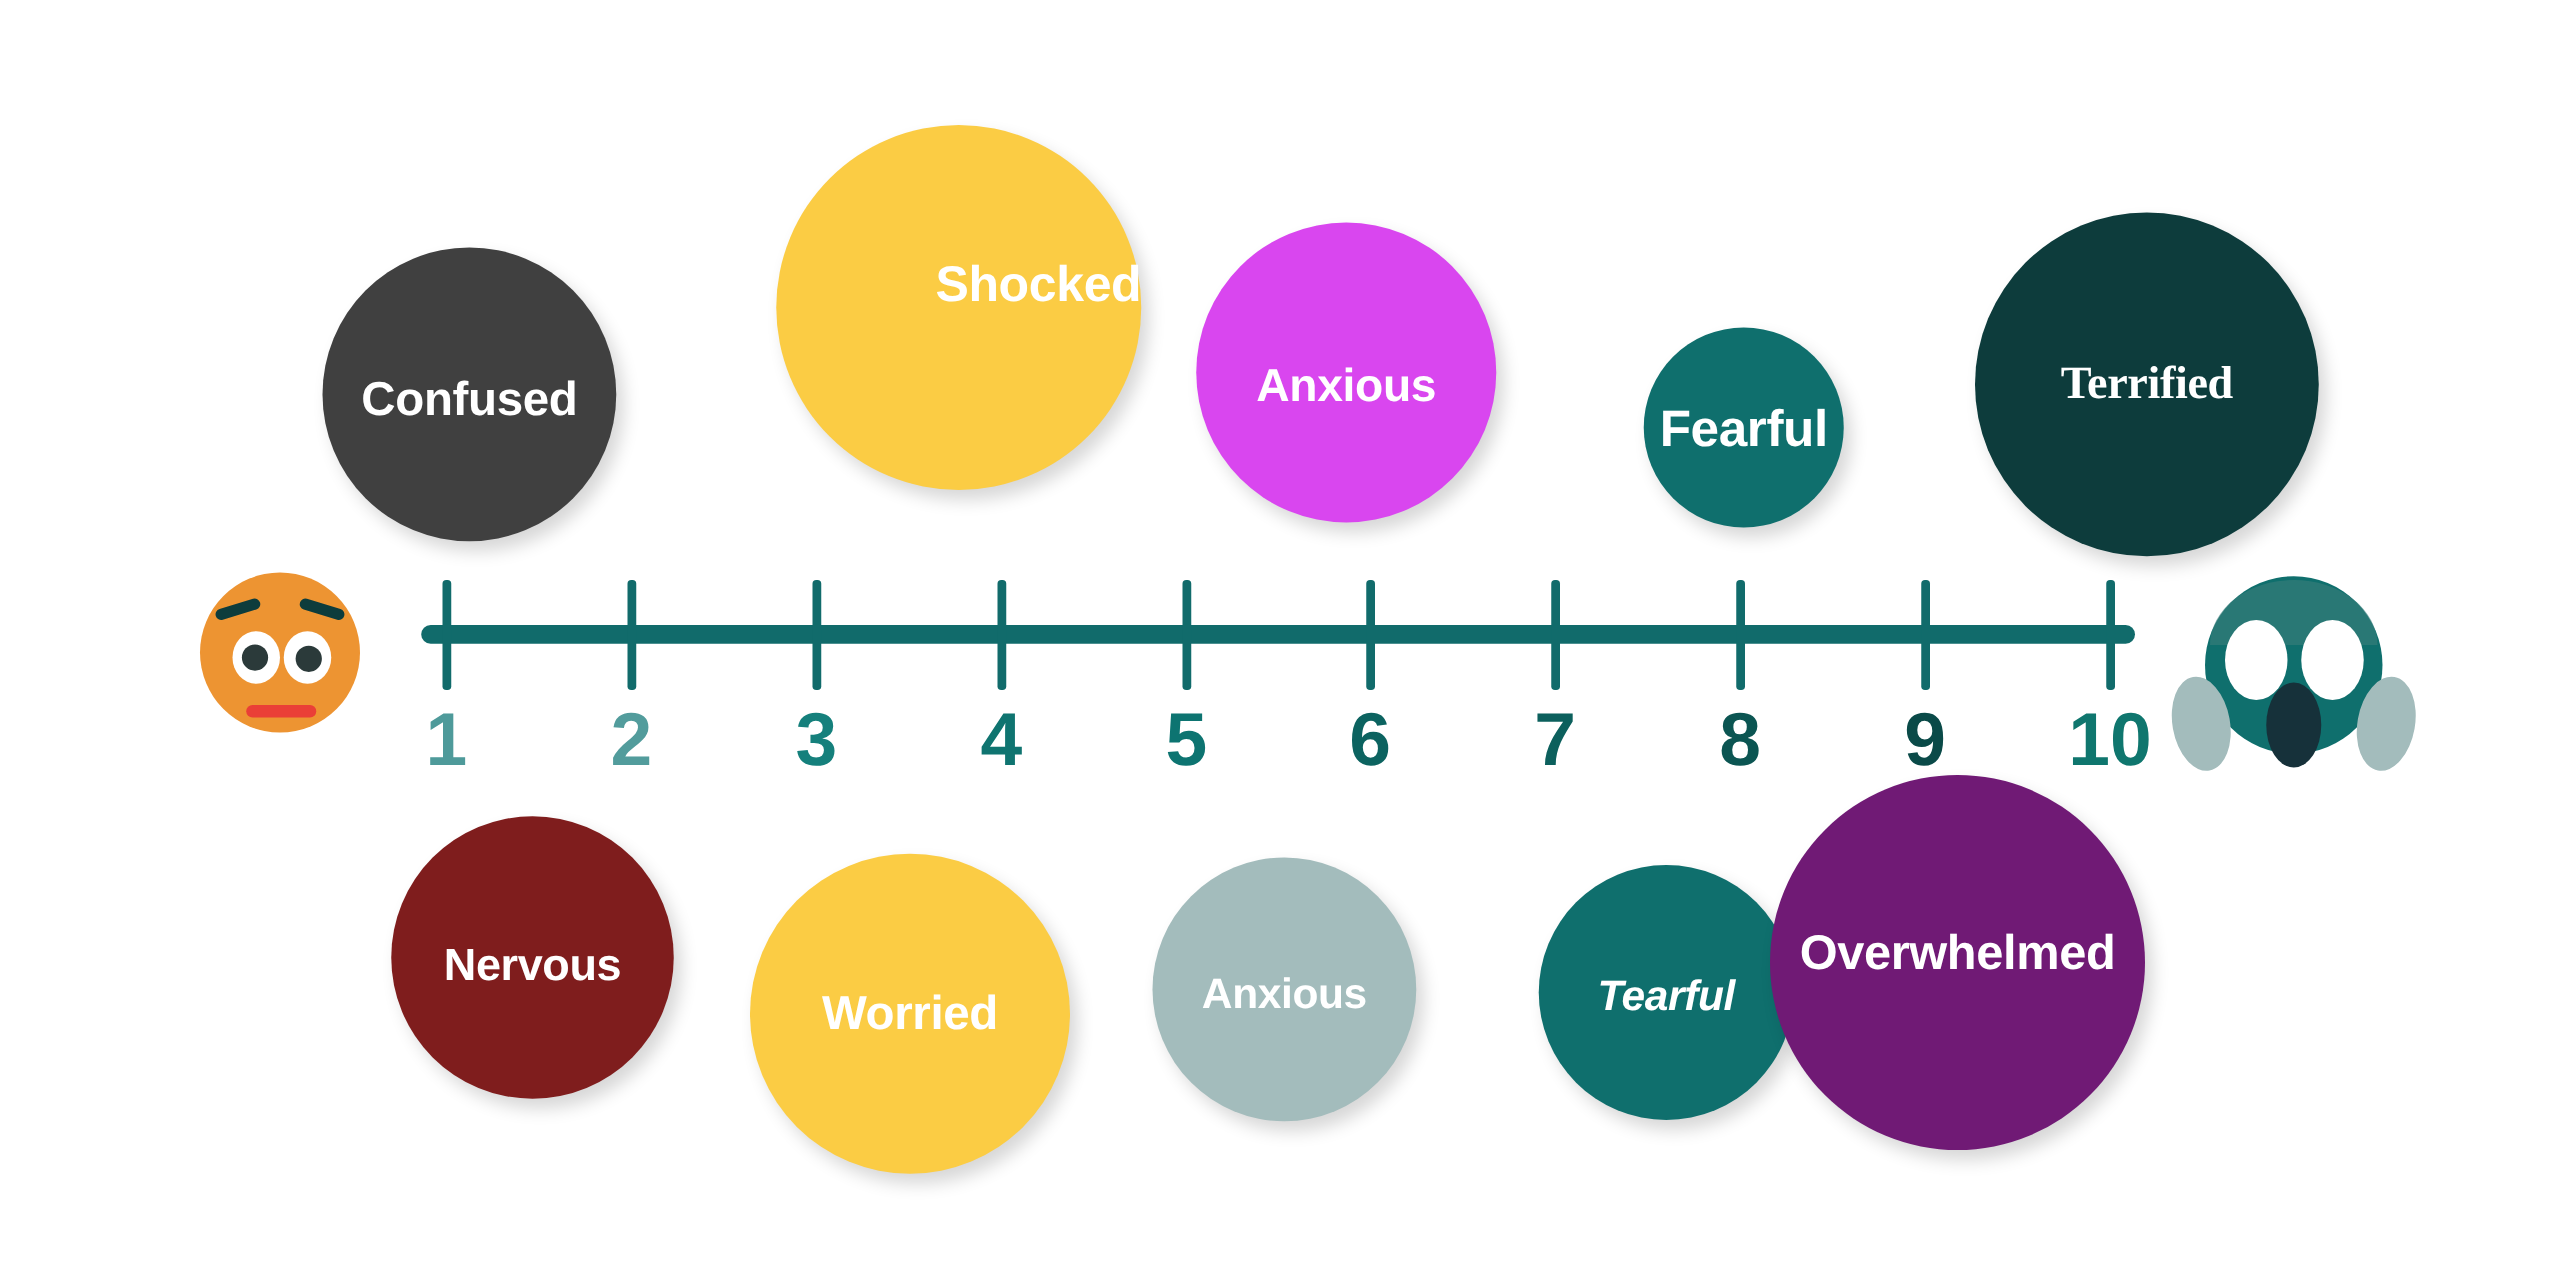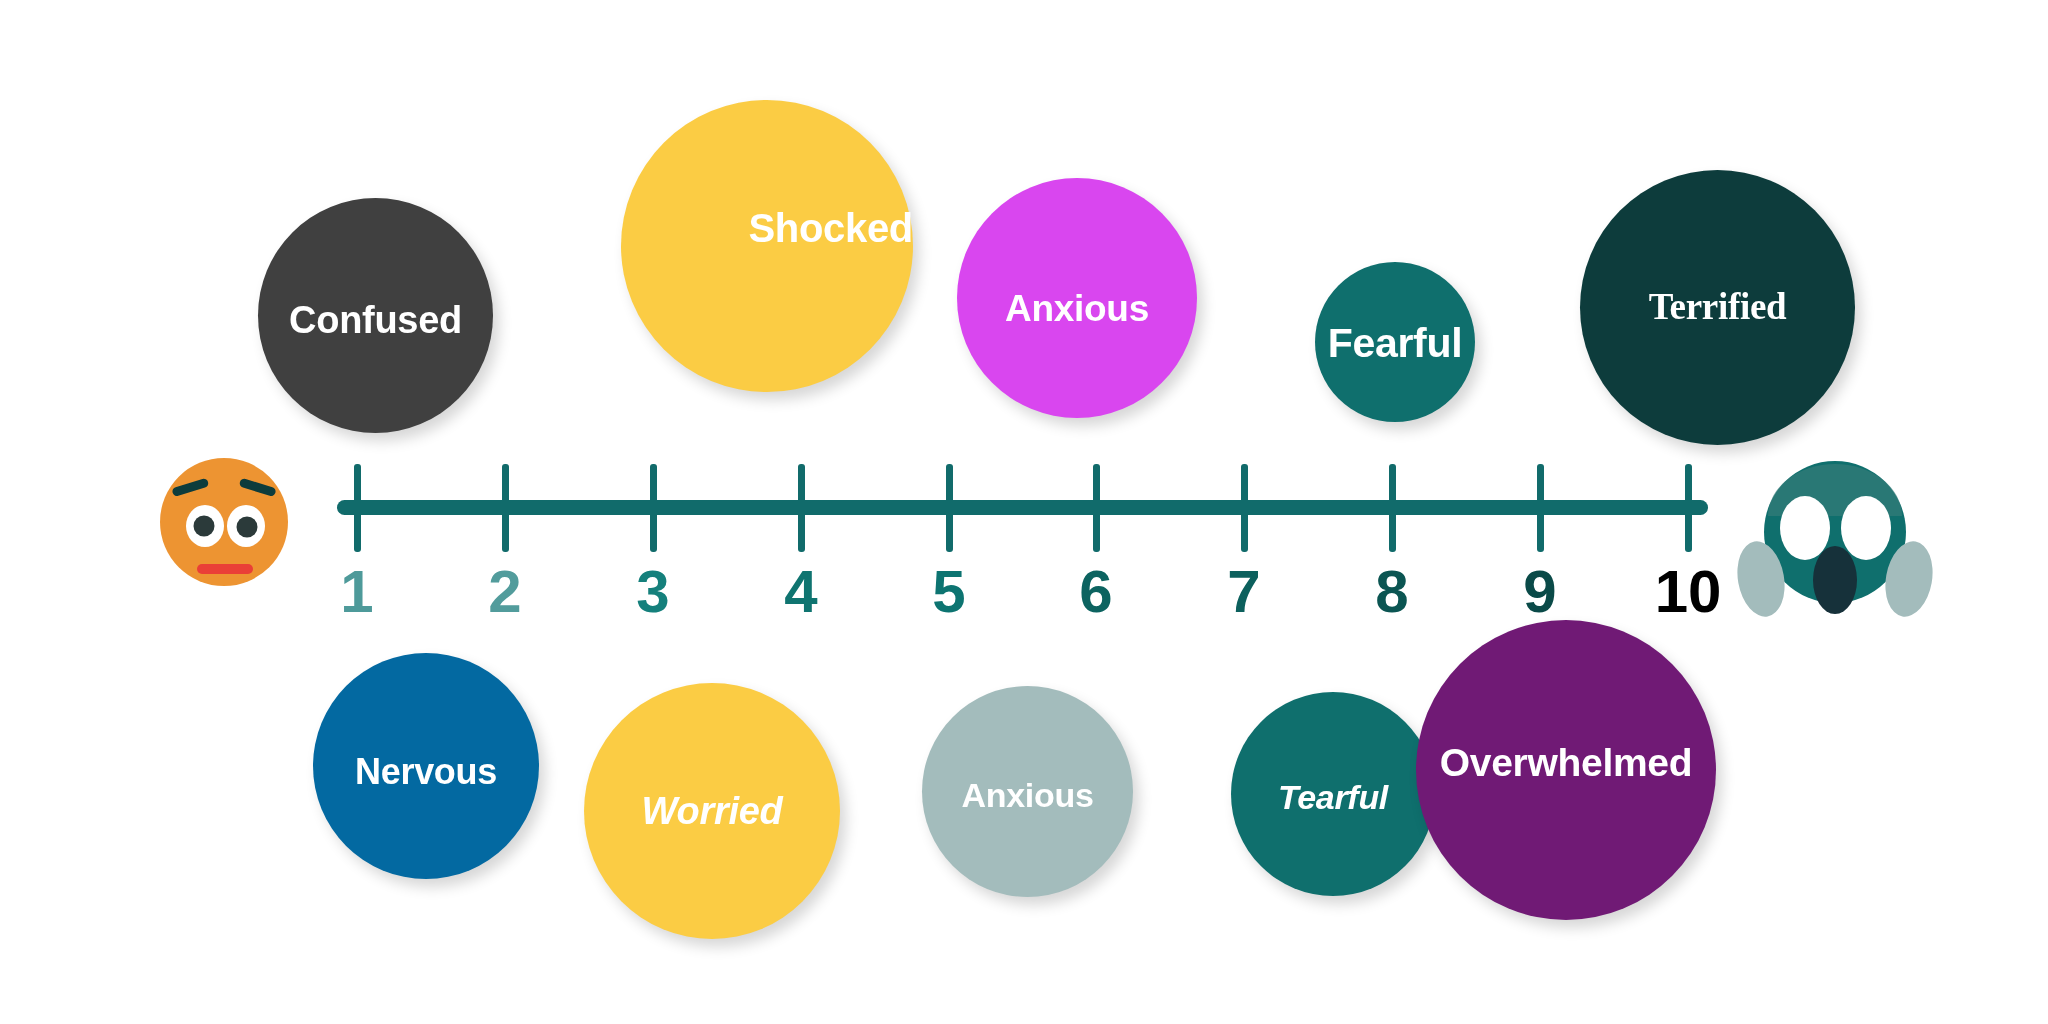--- a/index.html
+++ b/index.html
@@ -108,24 +108,24 @@
       </div>
       <div class="bubble" style="left: 1315px; top: 262px; width: 160px; height: 160px; background: rgb(15, 111, 109);">
         <span class="bubble-label" style="font-size: 41px; transform: translateY(1px);">Fearful</span>
       </div>
       <div class="bubble" style="left: 1580px; top: 170px; width: 275px; height: 275px; background: rgb(13, 60, 60);">
         <span class="bubble-label" style="font-size: 37px; transform: translateY(-1px); font-family: Liberation Serif, serif;">Terrified</span>
       </div>
     </div>
 
   <div id="bubbles-bottom-layer">
-      <div class="bubble" style="left: 313px; top: 653px; width: 226px; height: 226px; background: #0369a1;">
+      <div class="bubble" style="left: 313px; top: 653px; width: 226px; height: 226px; background: #7f1d1d;">
         <span class="bubble-label" style="font-size: 36px; transform: translateY(6px);">Nervous</span>
       </div>
-      <div class="bubble" style="left: 584px; top: 683px; width: 256px; height: 256px; background: rgb(251, 204, 68); font-style: italic;">
+      <div class="bubble" style="left: 600px; top: 683px; width: 256px; height: 256px; background: rgb(251, 204, 68);">
         <span class="bubble-label" style="font-size: 38px; transform: translateY(0px);">Worried</span>
       </div>
       <div class="bubble" style="left: 922px; top: 686px; width: 211px; height: 211px; background: rgb(163, 188, 188);">
         <span class="bubble-label" style="font-size: 34px; transform: translateY(3px);">Anxious</span>
       </div>
       <div class="bubble" style="left: 1231px; top: 692px; width: 204px; height: 204px; background: rgb(15, 111, 109); font-style: italic;">
         <span class="bubble-label" style="font-size: 34px; transform: translateY(3px);">Tearful</span>
       </div>
       <div class="bubble" style="left: 1416px; top: 620px; width: 300px; height: 300px; background: #701a75;">
         <span class="bubble-label" style="font-size: 39px; transform: translateY(-8px);">Overwhelmed</span>
@@ -180,17 +180,17 @@
         <div class="tick-label" style="left: 949px; top: 562px; color: rgb(13, 116, 113);">5</div>
         <div class="tick" style="left: 1092.5px; top: 464px; height: 88px; background: rgb(17, 107, 107);"></div>
         <div class="tick-label" style="left: 1096px; top: 562px; color: rgb(12, 99, 96);">6</div>
         <div class="tick" style="left: 1240.5px; top: 464px; height: 88px; background: rgb(17, 107, 107);"></div>
         <div class="tick-label" style="left: 1244px; top: 562px; color: rgb(12, 96, 93);">7</div>
         <div class="tick" style="left: 1388.5px; top: 464px; height: 88px; background: rgb(17, 107, 107);"></div>
         <div class="tick-label" style="left: 1392px; top: 562px; color: rgb(11, 85, 82);">8</div>
         <div class="tick" style="left: 1536.5px; top: 464px; height: 88px; background: rgb(17, 107, 107);"></div>
         <div class="tick-label" style="left: 1540px; top: 562px; color: rgb(10, 74, 72);">9</div>
         <div class="tick" style="left: 1684.5px; top: 464px; height: 88px; background: rgb(17, 107, 107);"></div>
-        <div class="tick-label" style="left: 1688px; top: 562px; color: #000000;">10</div>
+        <div class="tick-label" style="left: 1688px; top: 562px; color: #0f766e;">10</div>
       </div>
   </div>
 
 </div>
 
 </body></html>

